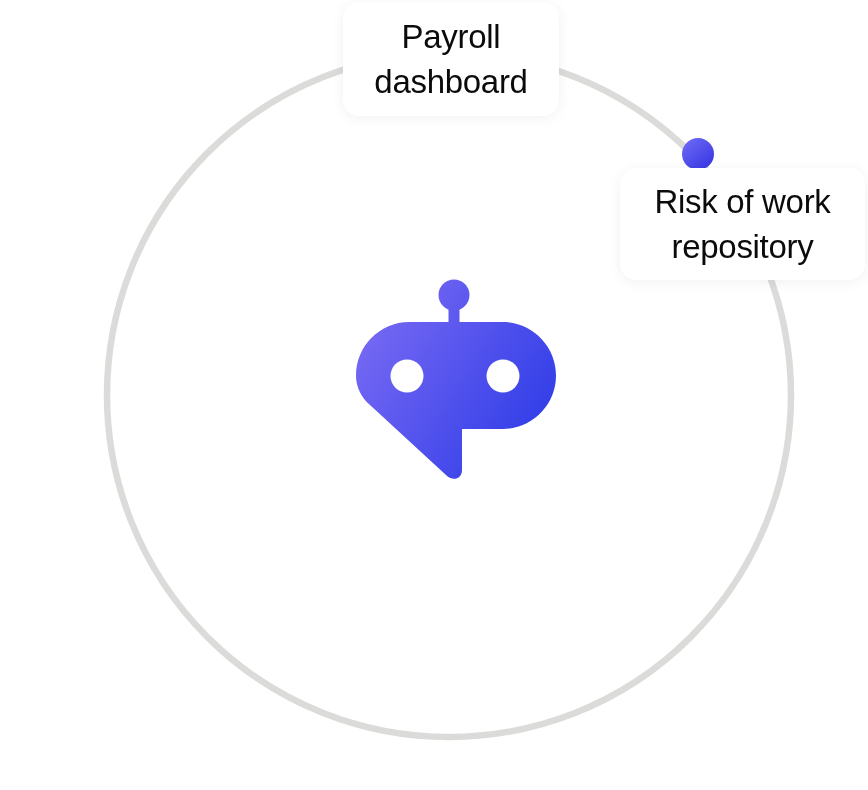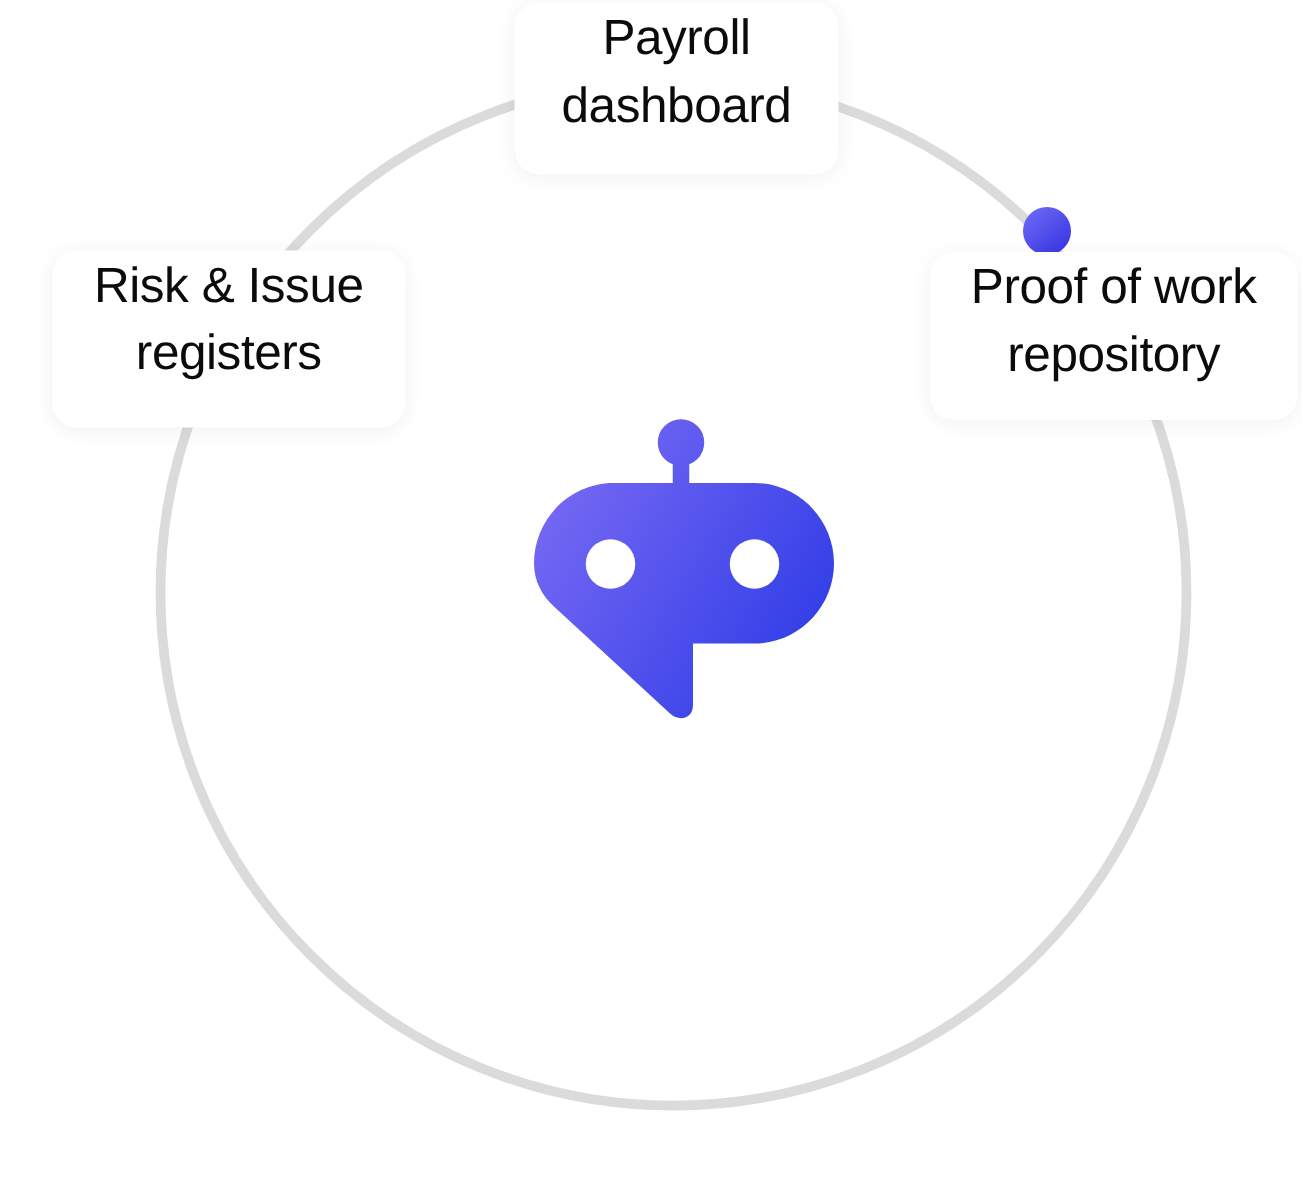--- a/index.html
+++ b/index.html
@@ -14,21 +14,21 @@
     font-family:"Liberation Sans","DejaVu Sans",sans-serif;
   }
   .ring-svg,.bot-svg{position:absolute;display:block;}
   .ring-svg{left:0;top:0;}
   .bot-svg{left:356px;top:279px;}
   .orbit-dot{
     position:absolute;left:682px;top:138px;width:32px;height:32px;border-radius:50%;
     background:linear-gradient(140deg,var(--dot-gradient-start) 10%,var(--dot-gradient-end) 95%);
   }
   .card{
-    position:absolute;display:flex;justify-content:center;
+    position:absolute;display:flex;align-items:center;justify-content:center;
     background:var(--card-bg);border-radius:16px;text-align:center;
     box-shadow:0 2px 14px rgba(17,17,26,.06);
   }
   .card .label{
     white-space:pre-line;color:var(--text);
     font-size:33px;line-height:45px;letter-spacing:-.3px;
   }
   .card-payroll{left:343px;top:2px;width:216px;height:114px;}
   .card-proof{left:620px;top:168px;width:245px;height:112px;}
   .card-controls{left:630px;top:492px;width:236px;height:152px;}
@@ -65,25 +65,21 @@
   </svg>
 
   <div class="orbit-dot"></div>
 
   <div class="card card-payroll">
     <span class="label">Payroll
 dashboard</span>
   </div>
 
   <div class="card card-proof">
-    <span class="label">Proof of work
+    <span class="label">Risk of work
 repository</span>
   </div>
 
 
 
 
-  <div class="card card-risk">
-    <span class="label">Risk &amp; Issue
-registers</span>
-  </div>
 
 </div>
 
 </body></html>

